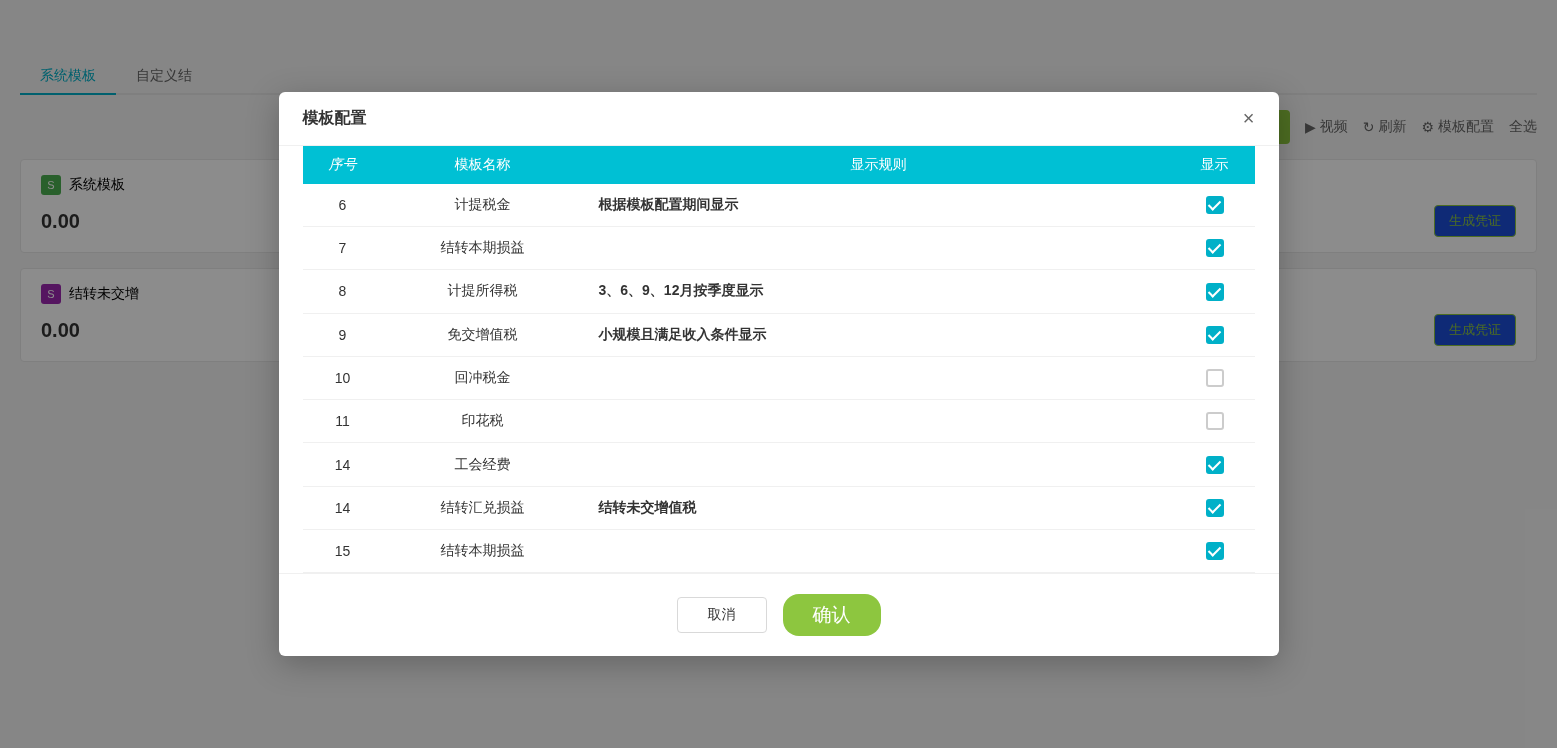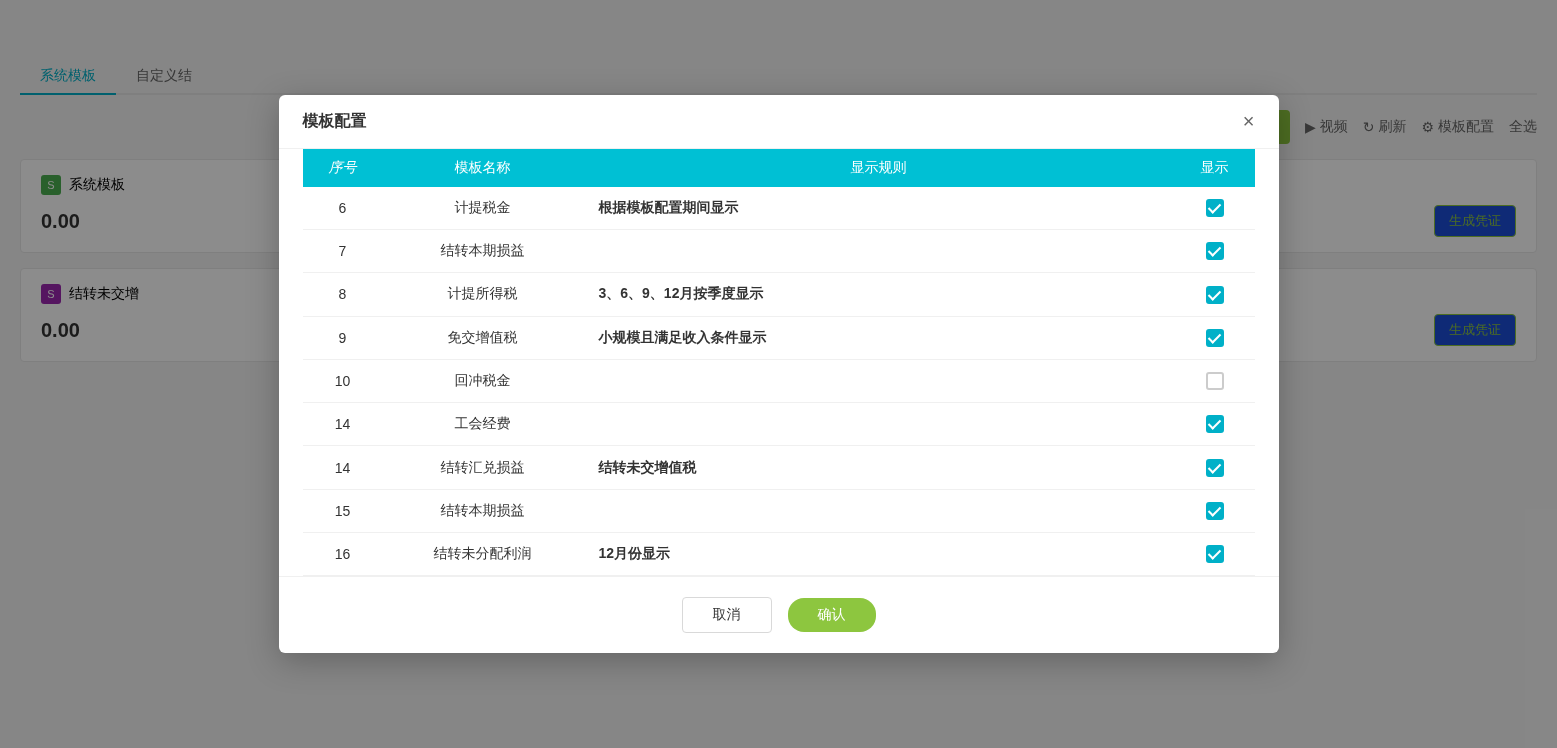--- a/index.html
+++ b/index.html
@@ -283,21 +283,21 @@
       font-size: 14px;
     }
 
     .btn-confirm {
       background: #8dc63f;
       color: #fff;
       border: none;
       padding: 8px 30px;
       border-radius: 16px;
       cursor: pointer;
-      font-size: 14px;
+      font-size: 19px;
     }
 
     .scrollbar-area {
       max-height: 520px;
       overflow-y: auto;
     }
 
     
     .scrollbar-area::-webkit-scrollbar {
       width: 6px;
@@ -400,43 +400,43 @@
                 <td>小规模且满足收入条件显示</td>
                 <td style="text-align: center;"><input type="checkbox" class="custom-checkbox" checked="" style=""></td>
               </tr>
               <tr>
                 <td>10</td>
                 <td>回冲税金</td>
                 <td></td>
                 <td style="text-align: center;"><input type="checkbox" class="custom-checkbox" style=""></td>
               </tr>
               <tr>
+                <td>11</td>
+                <td>印花税</td>
+                <td></td>
+                <td style="text-align: center;"><input type="checkbox" class="custom-checkbox" style=""></td>
+              </tr>
+              <tr>
                 <td>14</td>
                 <td>工会经费</td>
                 <td></td>
                 <td style="text-align: center;"><input type="checkbox" class="custom-checkbox" checked="" style=""></td>
               </tr>
               <tr>
                 <td>14</td>
                 <td>结转汇兑损益</td>
                 <td>结转未交增值税</td>
                 <td style="text-align: center;"><input type="checkbox" class="custom-checkbox" checked="" style=""></td>
               </tr>
               <tr>
                 <td>15</td>
                 <td>结转本期损益</td>
                 <td></td>
                 <td style="text-align: center;"><input type="checkbox" class="custom-checkbox" checked="" style=""></td>
               </tr>
-              <tr>
-                <td>16</td>
-                <td>结转未分配利润</td>
-                <td>12月份显示</td>
-                <td style="text-align: center;"><input type="checkbox" class="custom-checkbox" checked="" style=""></td>
-              </tr>
             </tbody>
         </table>
       </div>
     </div>
     <div class="modal-footer">
       <button class="btn-cancel">取消</button>
       <button class="btn-confirm">确认</button>
     </div>
   </div>
 </div>

